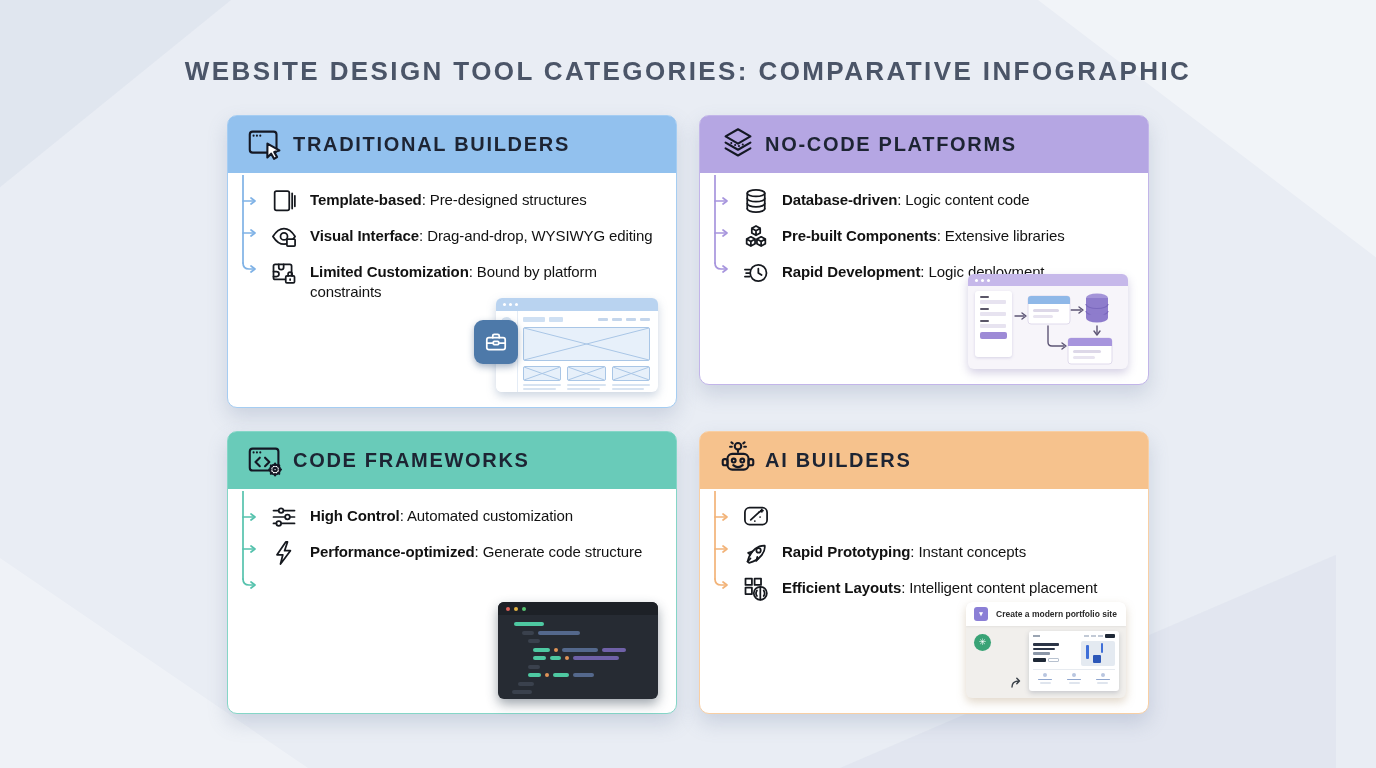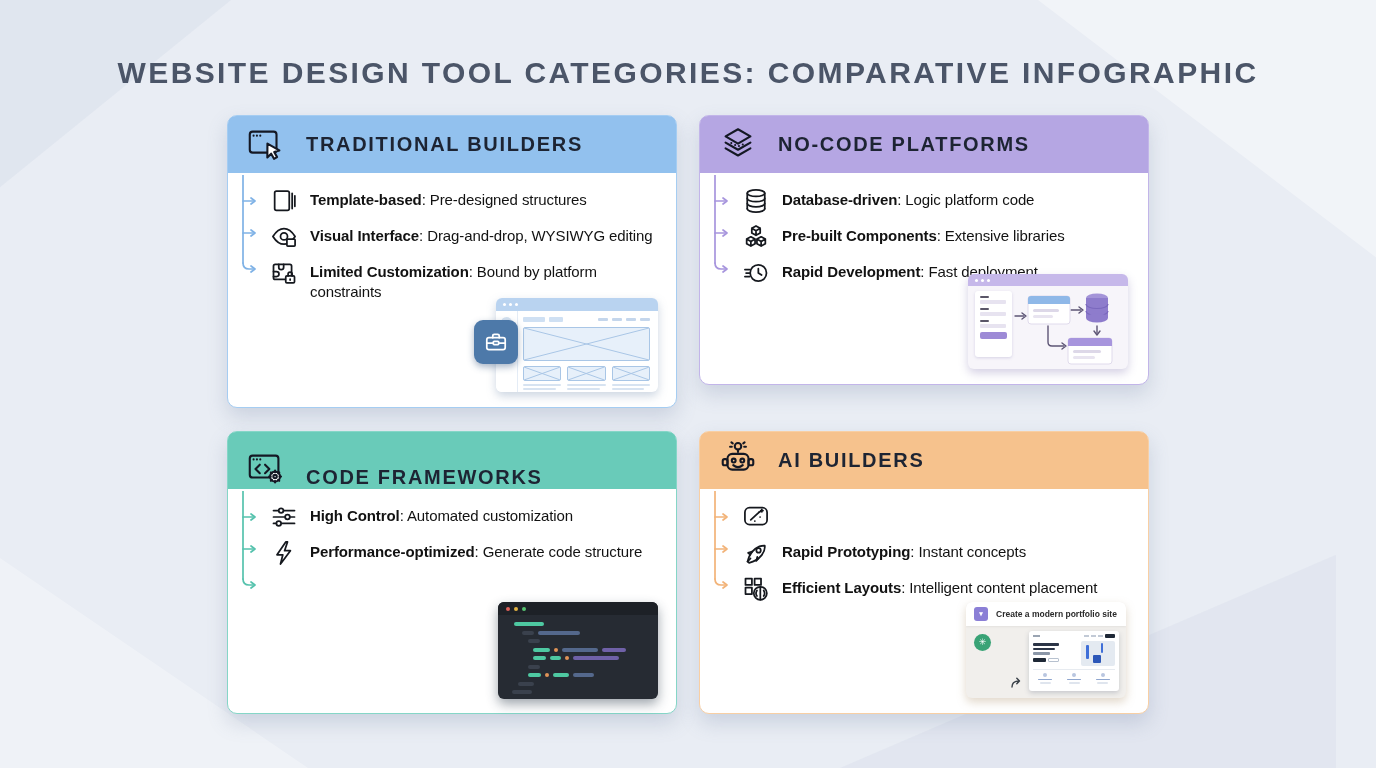--- a/index.html
+++ b/index.html
@@ -13,34 +13,34 @@
   .facet-1 { right:0; top:0; width:520px; height:330px; background:rgba(255,255,255,.38);
              clip-path:polygon(35% 0,100% 0,100% 78%); }
   .facet-2 { left:0; bottom:0; width:560px; height:300px; background:rgba(255,255,255,.30);
              clip-path:polygon(0 30%,55% 100%,0 100%); }
   .facet-3 { left:0; top:0; width:420px; height:260px; background:rgba(166,180,203,.12);
              clip-path:polygon(0 0,55% 0,0 72%); }
   .facet-4 { right:40px; bottom:0; width:620px; height:260px; background:rgba(166,180,203,.10);
              clip-path:polygon(100% 18%,100% 100%,20% 100%); }
 
   .main-title { position:absolute; top:56px; left:0; width:100%; text-align:center;
-    font-size:30px; font-weight:bold; letter-spacing:2.4px; color:#4b5568; }
+    font-size:26px; font-weight:bold; letter-spacing:2.4px; color:#4b5568; }
 
   .card { position:absolute; width:450px; background:#fff; border-radius:10px;
     box-shadow:0 9px 20px rgba(96,116,148,.22); }
   .card--tb { left:227px; top:115px; height:293px; border:1.5px solid #a5cdf2; }
   .card--nc { left:699px; top:115px; height:270px; border:1.5px solid #c2b5e9; }
   .card--cf { left:227px; top:431px; height:283px; border:1.5px solid #85d6c7; }
   .card--ai { left:699px; top:431px; height:283px; border:1.5px solid #f8cfa4; }
 
   .card-header { height:57px; border-radius:8px 8px 0 0; display:flex; align-items:center;
-    gap:19px; padding-left:17px; }
+    gap:6px; padding-left:17px; }
   .card--tb .card-header { background:#92c1ee; }
   .card--nc .card-header { background:#b5a6e3; }
-  .card--cf .card-header { background:#69cbb9;align-items:flex-end; }
+  .card--cf .card-header { background:#69cbb9; }
   .card--ai .card-header { background:#f6c28d; }
   .card-title { font-size:20px; font-weight:bold; letter-spacing:1.7px; color:#1d2433; }
   .hicon { width:42px; height:42px; flex:0 0 42px; }
 
   .card-body { position:relative; height:calc(100% - 57px); }
 
   .connector { position:absolute; left:12px; top:2px; }
   .card--tb .connector path { stroke:#7fb2e6; }
   .card--nc .connector path { stroke:#a795dd; }
   .card--cf .connector path { stroke:#55c2ad; }
@@ -294,37 +294,37 @@
           <path d="M11 91 l4 3 -4 3"></path>
       </svg>
       <div class="features">
         <div class="feature">
           <svg class="f-icon" viewBox="0 0 24 24">
             <ellipse class="ic" cx="12" cy="5.3" rx="7.5" ry="2.8"></ellipse>
             <path class="ic" d="M4.5 5.3v13.4M19.5 5.3v13.4"></path>
             <path class="ic" d="M4.5 18.7a7.5 2.8 0 0 0 15 0"></path>
             <path class="ic" d="M4.5 9.8a7.5 2.8 0 0 0 15 0M4.5 14.2a7.5 2.8 0 0 0 15 0"></path>
           </svg>
-          <p class="f-text"><b>Database-driven</b><span>: Logic platform code</span></p>
+          <p class="f-text"><b>Database-driven</b><span>: Logic content code</span></p>
         </div>
         <div class="feature">
           <svg class="f-icon" viewBox="0 0 24 24">
             <path class="ic" d="M12 2.5l3.6 2v4l-3.6 2-3.6-2v-4zM8.4 4.5L12 6.6l3.6-2.1M12 6.6v3.9"></path>
             <path class="ic" d="M7.6 11.8l3.6 2v4l-3.6 2-3.6-2v-4zM4 13.8l3.6 2.1 3.6-2.1M7.6 15.9v3.9"></path>
             <path class="ic" d="M16.4 11.8l3.6 2v4l-3.6 2-3.6-2v-4zM12.8 13.8l3.6 2.1 3.6-2.1M16.4 15.9v3.9"></path>
           </svg>
           <p class="f-text"><b>Pre-built Components</b><span>: Extensive libraries</span></p>
         </div>
         <div class="feature">
           <svg class="f-icon" viewBox="0 0 24 24">
             <circle class="ic" cx="14" cy="12" r="7"></circle>
             <path class="ic" d="M14 8.3V12l2.8 1.8"></path>
             <path class="ic" d="M2.5 9h4M3.5 12h3M2.5 15h4"></path>
           </svg>
-          <p class="f-text"><b>Rapid Development</b><span>: Fast deployment</span></p>
+          <p class="f-text"><b>Rapid Development</b><span>: Logic deployment</span></p>
         </div>
       </div>
 
       <div class="illo-nc">
         <div class="nc-bar">
           <i class="dot"></i>
             <i class="dot"></i>
             <i class="dot"></i>
         </div>
         <div class="nc-form">

